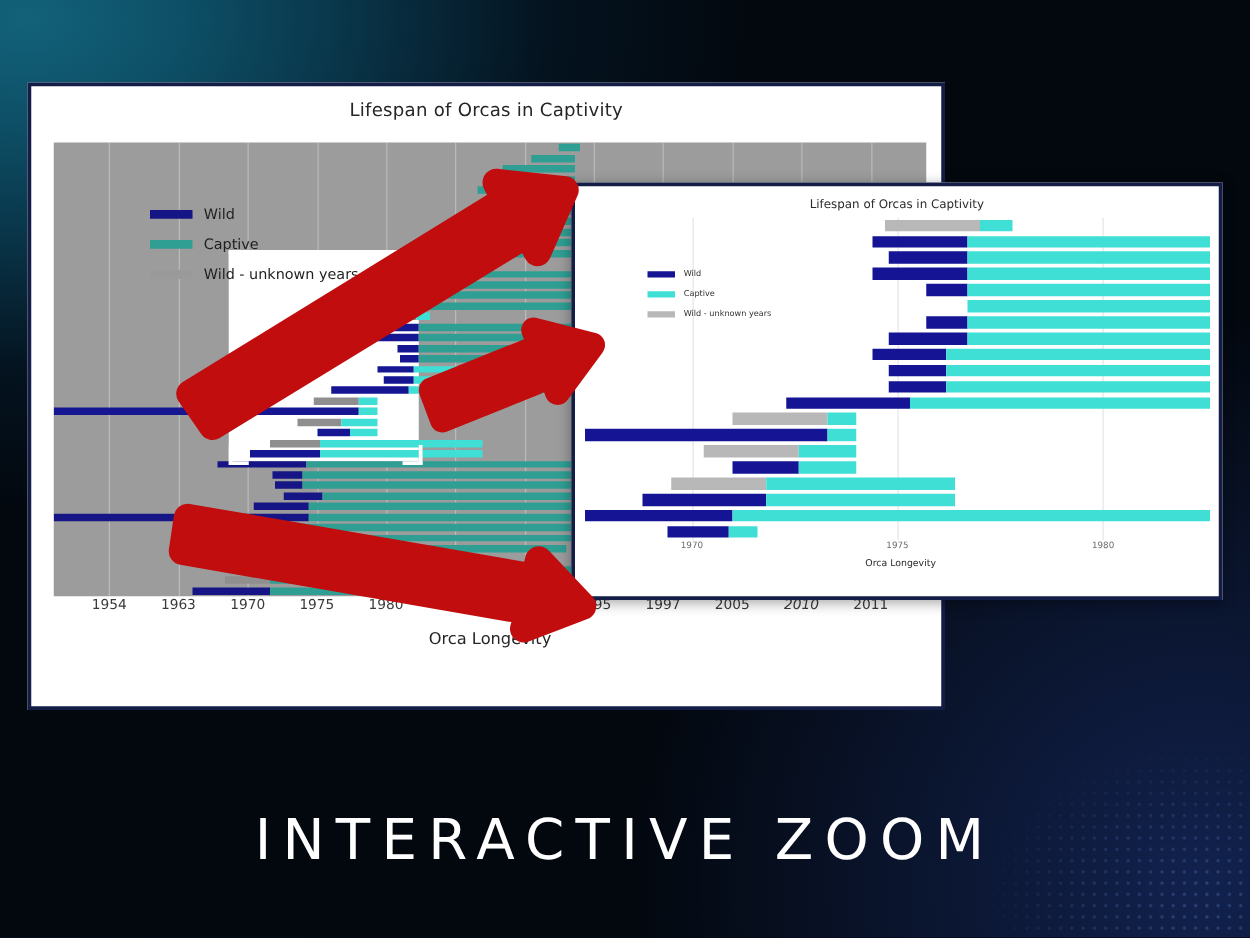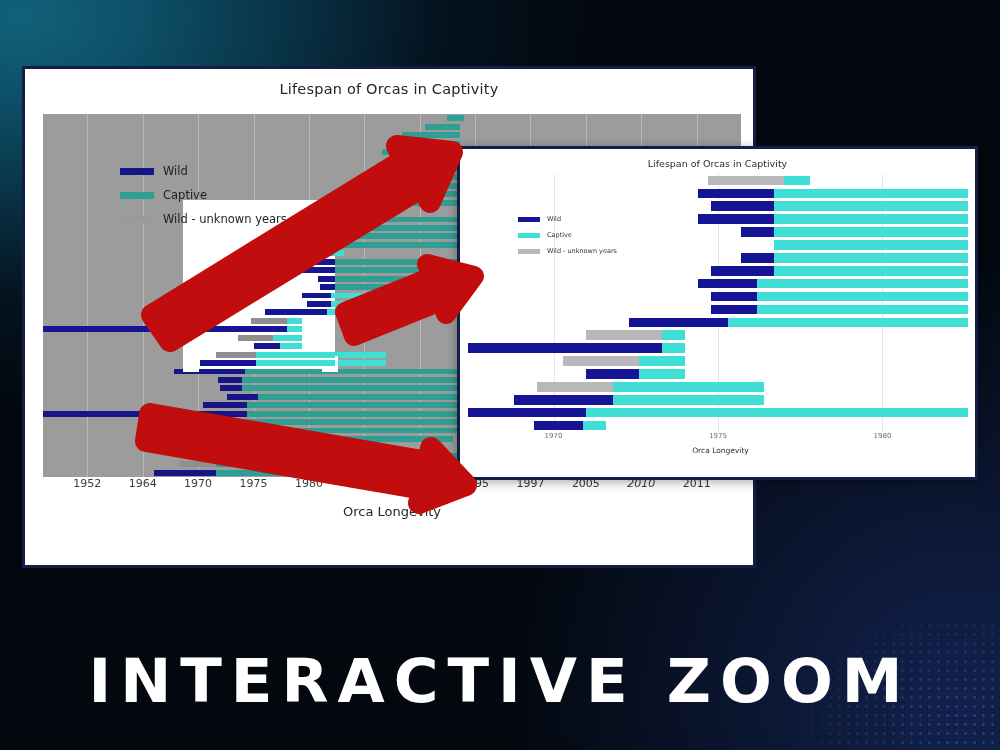--- a/index.html
+++ b/index.html
@@ -96,21 +96,21 @@
     position:absolute;left:0;top:297px;width:521px;text-align:center;
     font-size:7.5px;color:#2b2b2b;
   }
 
   
   #arrows{position:absolute;left:0;top:0;width:1000px;height:750px;pointer-events:none;}
 
   
   #caption{
     position:absolute;left:0;top:645px;width:1000px;text-align:center;
-    color:#ffffff;font-size:61px;font-weight:bold;letter-spacing:9px;
+    color:#ffffff;font-size:45px;font-weight:normal;letter-spacing:9px;
     font-family:"DejaVu Sans", sans-serif;
   }
 </style>
 </head>
 <body>
 
 <div id="stage">
   <div id="dots"></div>
 
   <div id="main-card">
@@ -222,22 +222,22 @@
         <span class="leg-swatch" style="background:#2f9e93"></span>
         <span class="leg-label">Captive</span>
       </div>
       <div class="leg-row">
         <span class="leg-swatch" style="background:#9a9a9a"></span>
         <span class="leg-label">Wild - unknown years</span>
       </div>
     </div>
 
     <div id="main-axis">
-        <span class="xtick" style="left: 44.3175px;">1952</span>
-        <span class="xtick" style="left: 99.7143px;">1964</span>
+        <span class="xtick" style="left: 44.3175px;">1954</span>
+        <span class="xtick" style="left: 99.7143px;">1963</span>
         <span class="xtick" style="left: 155.111px;">1970</span>
         <span class="xtick" style="left: 210.508px;">1975</span>
         <span class="xtick" style="left: 265.905px;">1980</span>
         <span class="xtick" style="left: 321.302px;">1985</span>
         <span class="xtick" style="left: 376.698px;">1990</span>
         <span class="xtick" style="left: 432.095px;">1995</span>
         <span class="xtick" style="left: 487.492px;">1997</span>
         <span class="xtick" style="left: 542.889px;">2005</span>
         <span class="xtick" style="left: 598.286px; font-style: italic;">2010</span>
         <span class="xtick" style="left: 653.683px;">2011</span>

